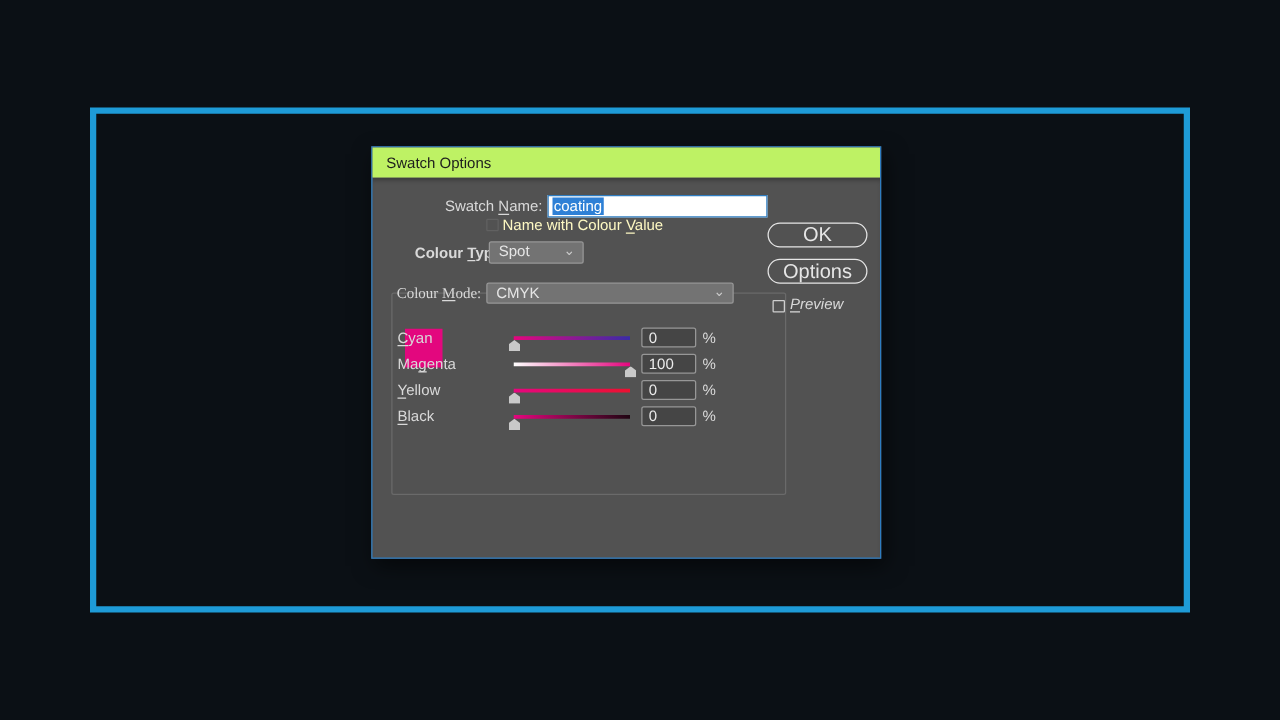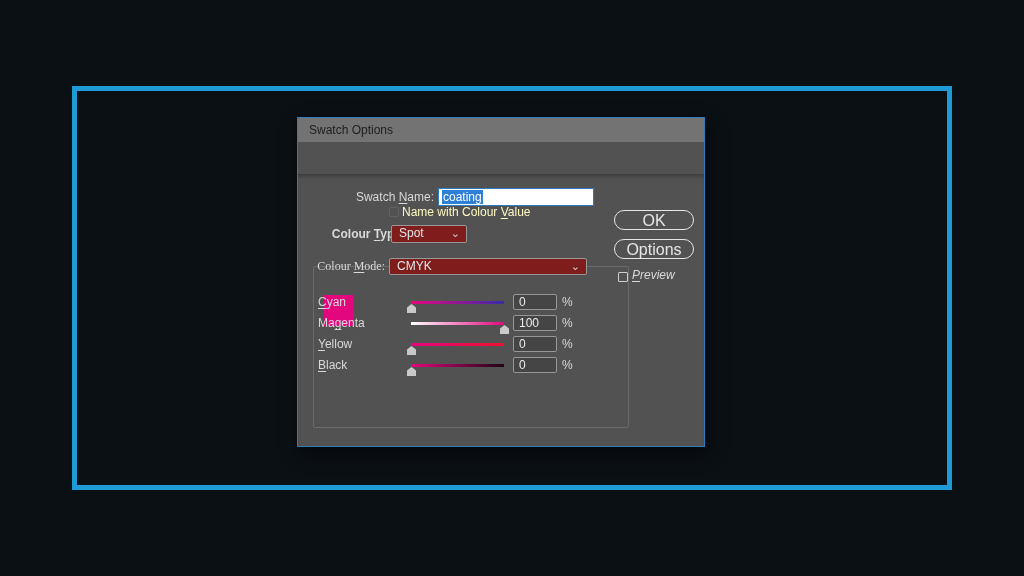--- a/index.html
+++ b/index.html
@@ -25,37 +25,36 @@
     left: 297px; top: 117px; width: 408px; height: 330px;
     box-sizing: border-box;
     border: 1px solid #2e7cc0;
     background: #525252;
     box-shadow: 3px 6px 16px rgba(0,0,0,0.55);
     font-size: 12px;
     color: #d9d9d9;
   }
   .titlebar {
     position: absolute; left: 0; top: 0; right: 0; height: 24px;
-    background: #737373;
+    background: #bef264;
     color: #1d1d1d;
     line-height: 24px;
     padding-left: 11px;
   }
   .body {
     position: absolute; left: 0; top: 24px; right: 0; bottom: 0;
     box-shadow: inset 0 4px 4px -2px rgba(0,0,0,0.3);
-    margin-top: 32px;
   }
 
   .lbl { position: absolute; height: 18px; line-height: 18px; text-align: right; white-space: nowrap; }
   u { text-decoration: underline; text-underline-offset: 2px; }
 
   
   .textfield {
-    position: absolute; left: 140px; top: 14px; width: 156px; height: 18px;
+    position: absolute; left: 140px; top: 14px; width: 176px; height: 18px;
     box-sizing: border-box;
     background: #ffffff;
     border: 1px solid #2e7cc0;
     line-height: 16px;
     padding-left: 3px;
   }
   .selection { background: #2e80d6; color: #ffffff; padding: 0 1px; }
 
   
   .checkbox {
@@ -66,21 +65,21 @@
     background: transparent;
   }
   .checkbox.disabled { border-color: #616161; }
   .chk-label { position: absolute; height: 14px; line-height: 14px; white-space: nowrap; }
   .disabled-text { color: #fef9c3; }
 
   
   .dropdown {
     position: absolute;
     box-sizing: border-box;
-    background: #7f1d1d;
+    background: #737373;
     border: 1px solid #979797;
     border-radius: 2px;
     color: #e5e5e5;
     line-height: 15px;
     padding-left: 7px;
   }
   .dropdown .chev {
     position: absolute; right: 6px; top: 0; bottom: 0;
     color: #cfcfcf; font-size: 11px; line-height: 14px;
   }

